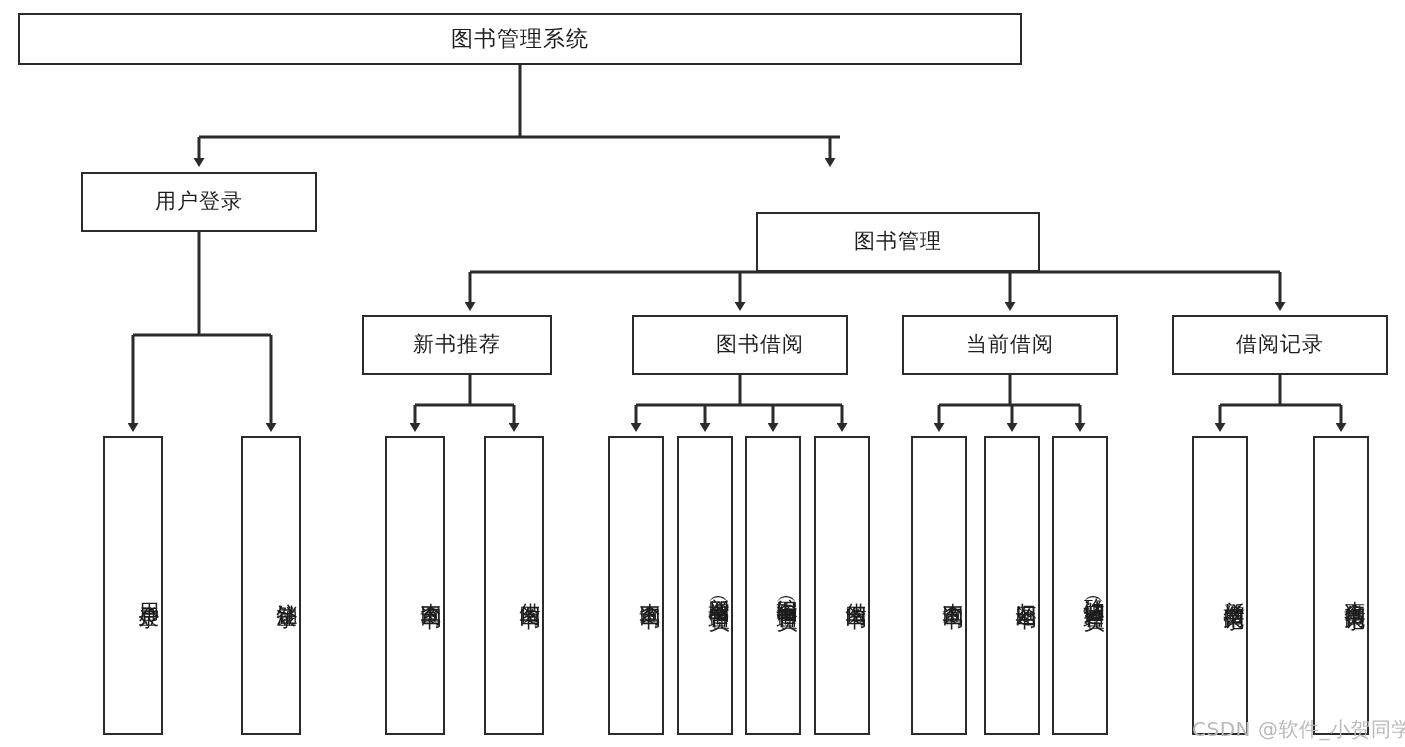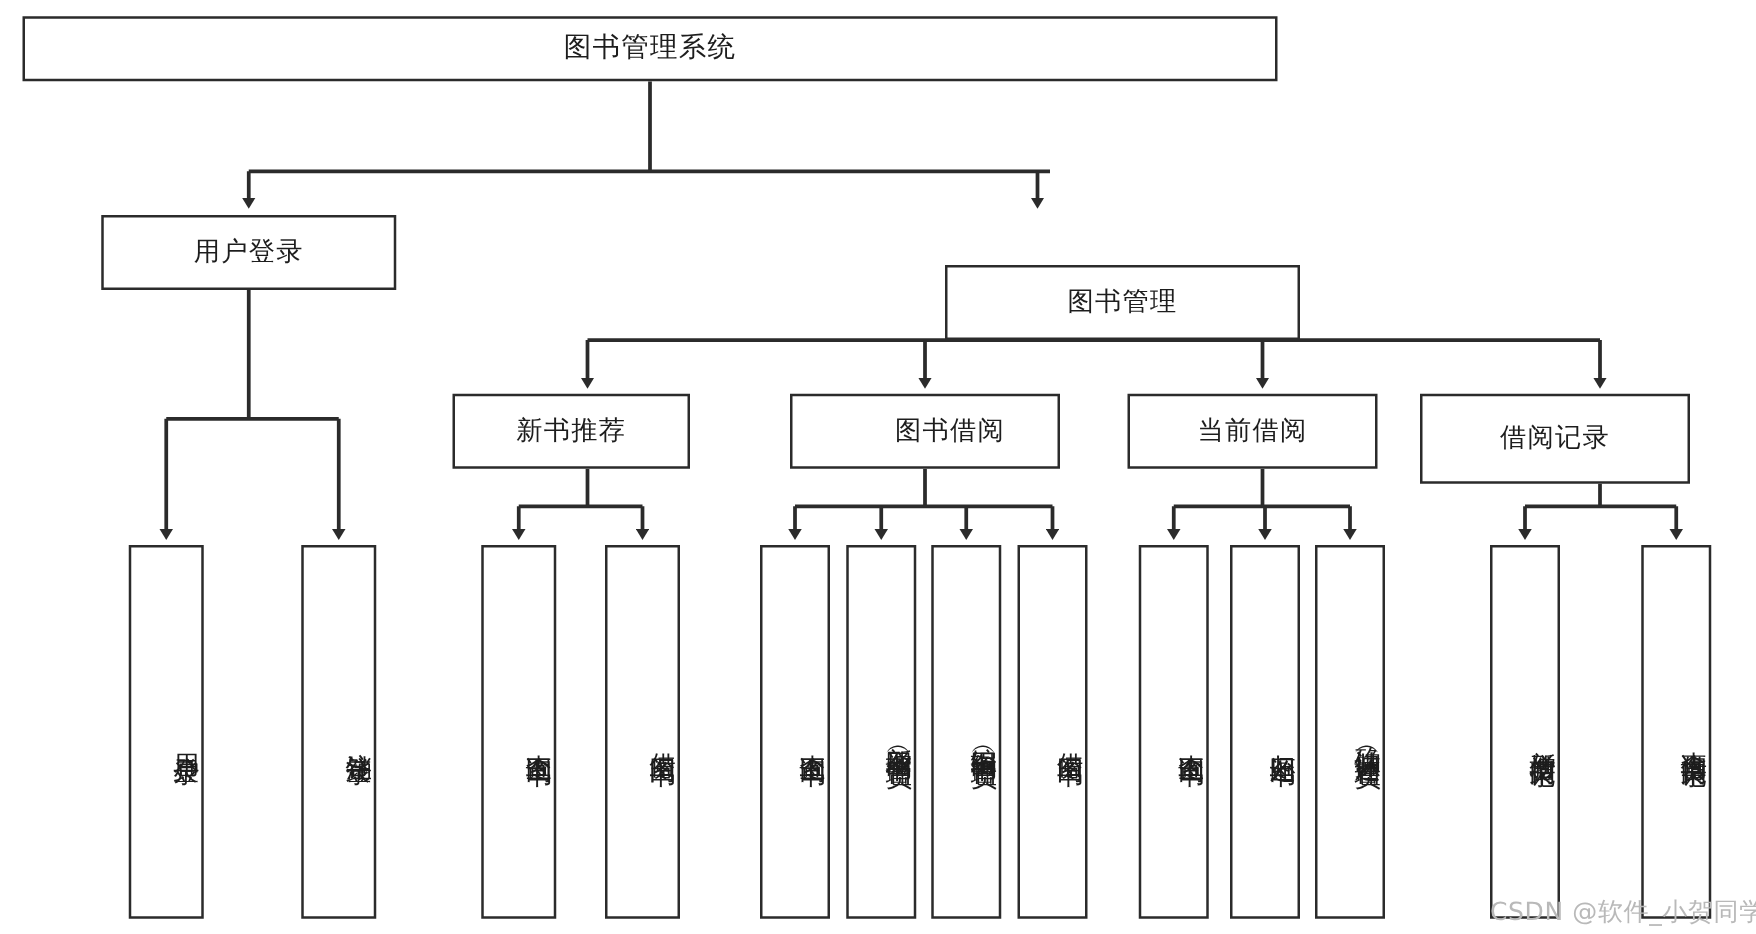--- a/index.html
+++ b/index.html
@@ -133,24 +133,24 @@
   <div class="node h" style="left:756px;top:172px;width:284px;height:60px;margin-top:40px;">
     <span>图书管理</span>
   </div>
 
   <div class="node h" style="left:362px;top:315px;width:190px;height:60px;">
     <span>新书推荐</span>
   </div>
   <div class="node h" style="left:632px;top:315px;width:216px;height:60px;padding-left:40px;">
     <span>图书借阅</span>
   </div>
-  <div class="node h" style="left:902px;top:315px;width:200px;height:60px;">
+  <div class="node h" style="left:902px;top:315px;width:216px;height:60px;">
     <span>当前借阅</span>
   </div>
-  <div class="node h" style="left:1136px;top:315px;width:216px;height:72px;">
+  <div class="node h" style="left:1172px;top:315px;width:216px;height:60px;">
     <span>借阅记录</span>
   </div>
 
   <div class="node v" style="left:103px;top:436px;width:60px;height:299px;">
     <span class="vtext">用户登录</span>
   </div>
   <div class="node v" style="left:241px;top:436px;width:60px;height:299px;">
     <span class="vtext">注销登录</span>
   </div>
 

